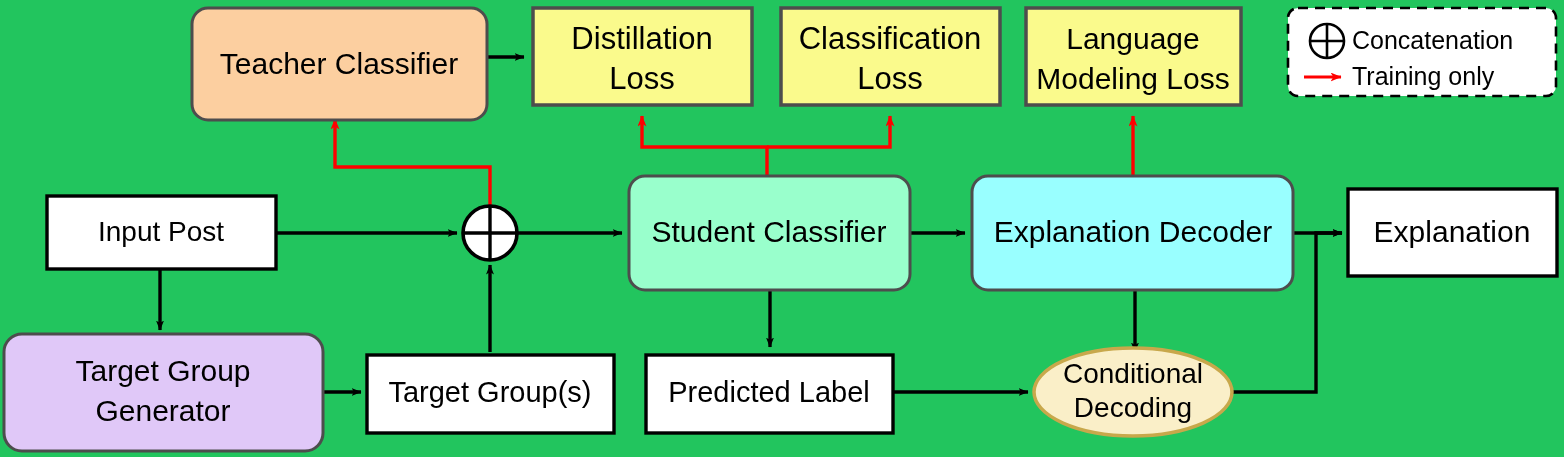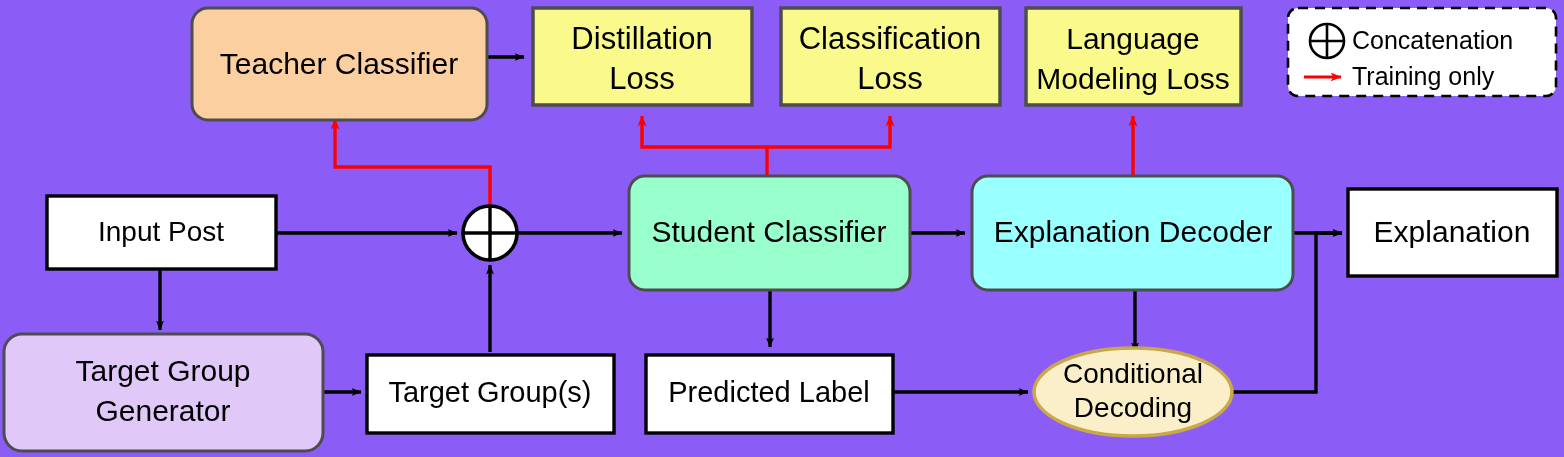--- a/index.html
+++ b/index.html
@@ -7,21 +7,21 @@
     padding: 0;
     background: #ffffff;
   }
   body {
     font-family: "Liberation Sans", sans-serif;
   }
   #diagram-root {
     position: relative;
     width: 1564px;
     height: 457px;
-    background: #8b5cf6;
+    background: #22c55e;
     overflow: hidden;
   }
   svg.canvas {
     position: absolute;
     top: 0;
     left: 0;
     width: 1564px;
     height: 457px;
   }
   .node-label {

